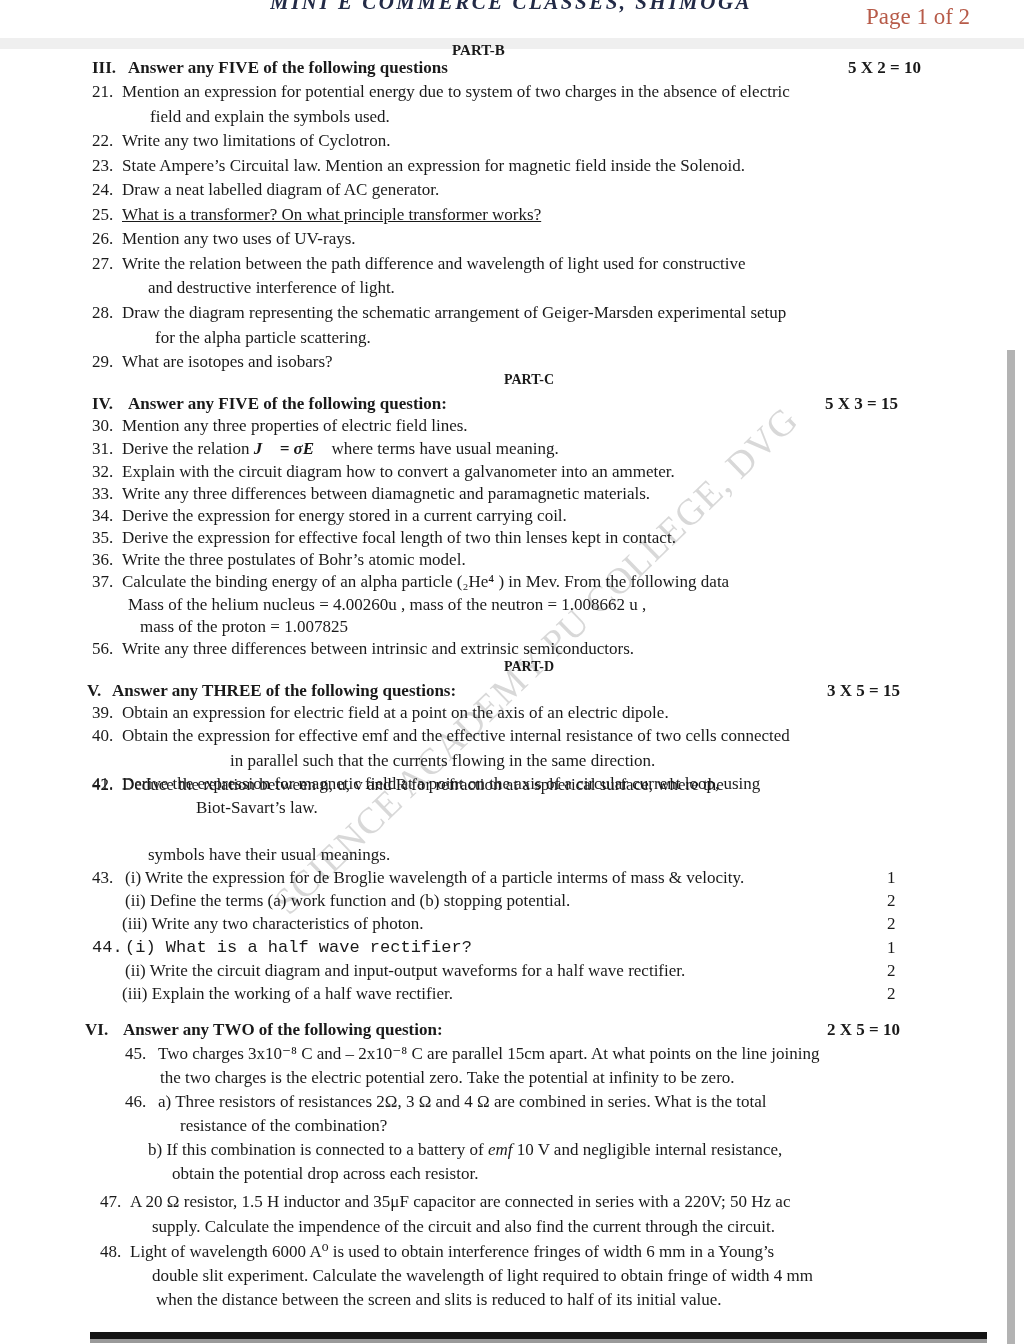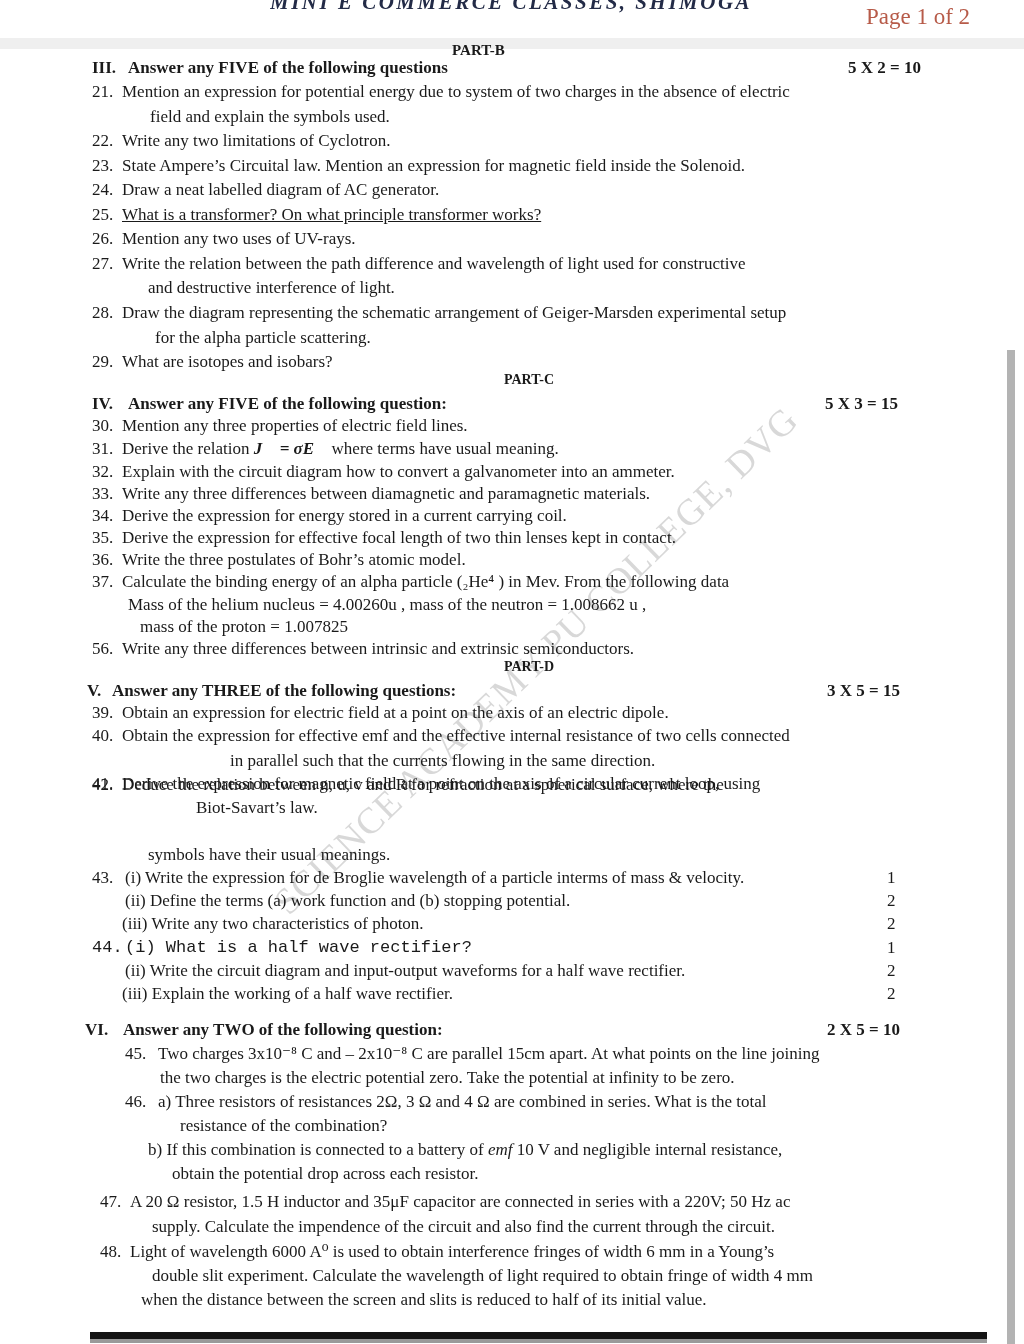--- a/index.html
+++ b/index.html
@@ -214,19 +214,19 @@
 
   <div class="row" style="top:1192px;left:100px;">
     <span class="qnum">47.</span><span>A 20 Ω resistor, 1.5 H inductor and 35μF capacitor are connected in series with a 220V; 50 Hz ac</span>
   </div>
   <div class="row" style="top:1217px;left:152px;">supply. Calculate the impendence of the circuit and also find the current through the circuit.</div>
 
   <div class="row" style="top:1241px;left:100px;">
     <span class="qnum">48.</span><span>Light of wavelength 6000 A⁰ is used to obtain interference fringes of width 6 mm in a Young’s</span>
   </div>
   <div class="row" style="top:1266px;left:152px;">double slit experiment. Calculate the wavelength of light required to obtain fringe of width 4 mm</div>
-  <div class="row" style="top:1290px;left:141px;">when the distance between the screen and slits is reduced to half of its initial value.</div>
+  <div class="row" style="top:1290px;left:156px;">when the distance between the screen and slits is reduced to half of its initial value.</div>
 
   <div class="bottom-bar"></div>
 
   <div class="scrollbar-thumb"></div>
 
 </div>
 
 </body></html>

